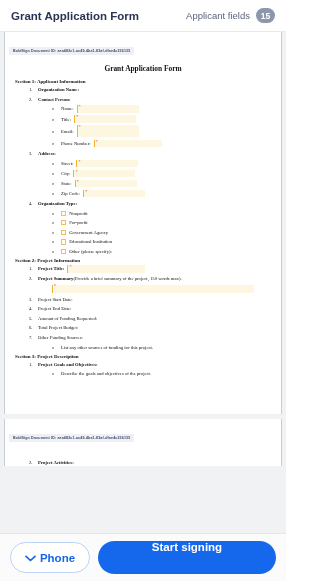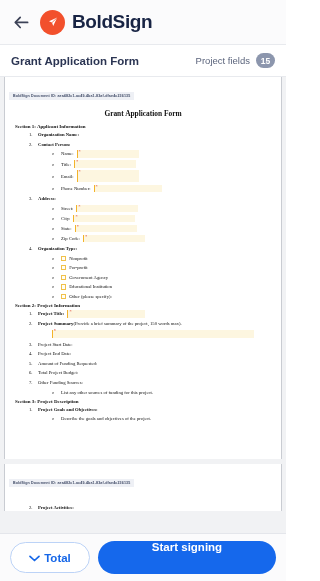--- a/index.html
+++ b/index.html
@@ -172,42 +172,25 @@
     font-size: 11.5px; font-weight: bold;
     display: flex; justify-content: center;
   }
   .chev { display:block; }
 </style>
 </head>
 <body>
 
 <div id="app">
 
-  <div class="topbar">
-    <div class="back-btn">
-      <svg width="15" height="13" viewBox="0 0 15 13" fill="none">
-        <path d="M6.2 1.3 L1.4 6.4 L6.2 11.5" stroke="#3c4257" stroke-width="1.7" stroke-linecap="round" stroke-linejoin="round"></path>
-        <path d="M1.6 6.4 H13.6" stroke="#3c4257" stroke-width="1.7" stroke-linecap="round"></path>
-      </svg>
-    </div>
-    <div class="brand">
-      <div class="logo-mark">
-        <svg width="14" height="14" viewBox="0 0 14 14">
-          <path d="M11.2 2.6 L3.0 6.3 L6.0 7.4 L7.2 10.9 Z" fill="#ffffff"></path>
-          <path d="M11.2 2.6 L6.1 7.5" stroke="#f2502c" stroke-width="0.8"></path>
-        </svg>
-      </div>
-      <div class="brand-name">BoldSign</div>
-    </div>
-  </div>
 
   <div class="titlebar">
     <div class="doc-title">Grant Application Form</div>
     <div class="req-wrap">
-      <span class="req-label">Project fields</span>
+      <span class="req-label">Applicant fields</span>
       <span class="req-badge">15</span>
     </div>
   </div>
 
   <div class="viewer">
 
     <div class="page">
       <div class="docid">BoldSign Document ID: aea482c1-ac49-4ba1-83af-dfae4c236135</div>
 
       <div class="page-body">
@@ -398,20 +381,20 @@
 
   </div>
 
   <div class="actionbar">
     <div class="btn-more">
       <span class="chev">
         <svg width="11" height="7" viewBox="0 0 11 7" fill="none">
           <path d="M1 1.3 L5.5 5.5 L10 1.3" stroke="#1667e8" stroke-width="1.7" stroke-linecap="round" stroke-linejoin="round"></path>
         </svg>
       </span>
-      <span>Total</span>
+      <span>Phone</span>
     </div>
     <div class="btn-sign">
       <span>Start signing</span>
     </div>
   </div>
 
 </div>
 
 </body></html>

